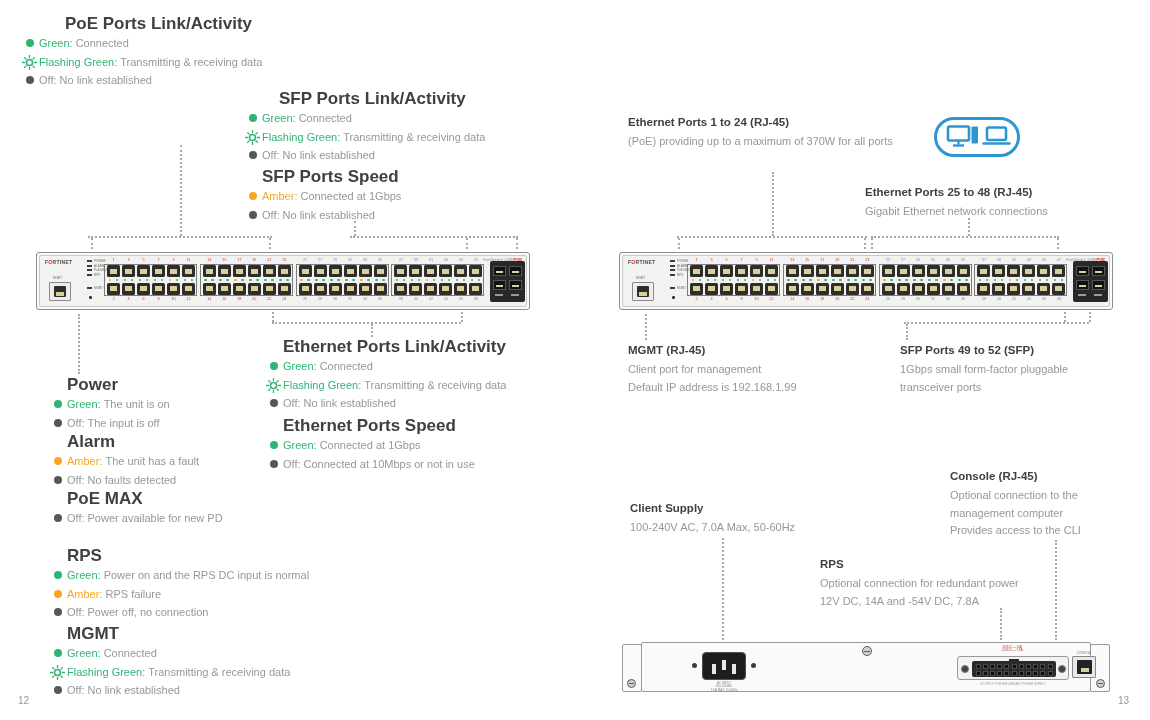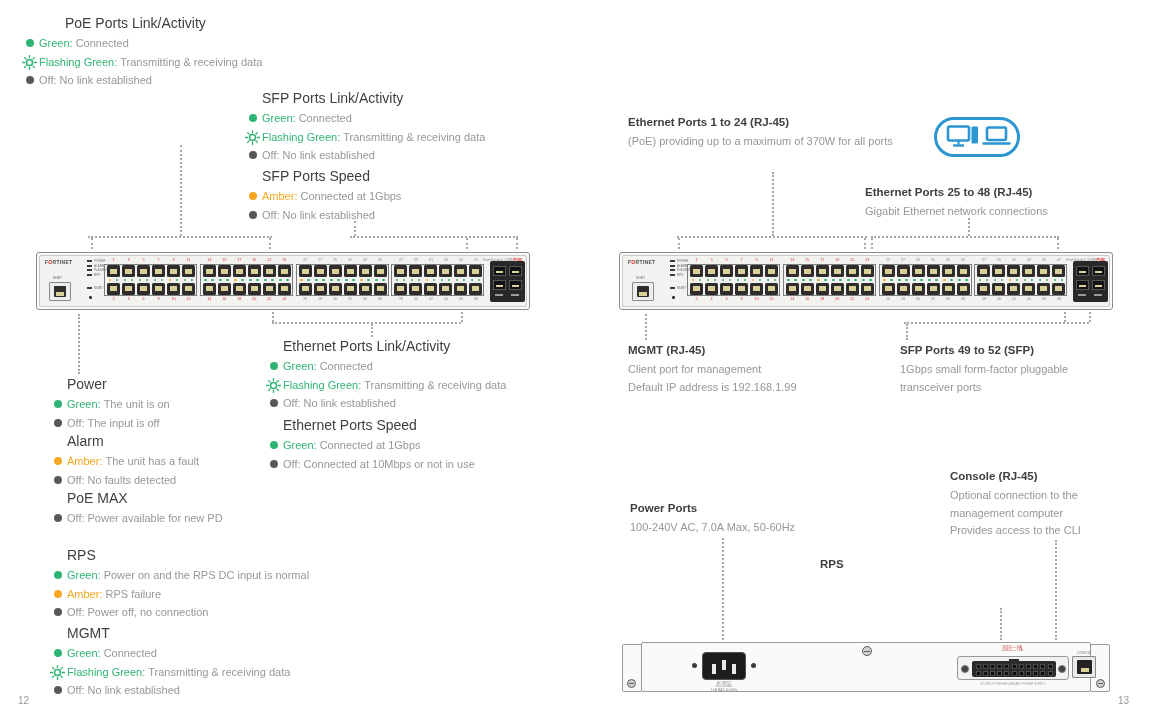--- a/index.html
+++ b/index.html
@@ -1,21 +1,21 @@
 <!DOCTYPE html>
 <html><head>
 <meta charset="utf-8">
 <style>
   * { box-sizing: border-box; margin: 0; padding: 0; }
   html,body { width:1150px; height:720px; background:#ffffff; overflow:hidden;
     font-family:"Liberation Sans", sans-serif; position:relative; }
   .abs { position:absolute; }
   
   .sec { white-space:nowrap; }
-  .sec-heading { font-weight:normal; font-size:14px; line-height:13px; color:#3f4042; margin-bottom:4px; }
+  .sec-heading { font-weight:bold; font-size:17px; line-height:13px; color:#3f4042; margin-bottom:4px; }
   .sec-item { position:relative; font-size:11px; line-height:18.5px; color:#95979a; }
   .sec-item .term { margin-right:3px; }
   .bullet { position:absolute; left:-13px; top:5px; width:8px; height:8px; border-radius:50%; }
   .flash-icon { position:absolute; left:-17px; top:2px; width:15px; height:15px; }
   
   .callout { white-space:nowrap; }
   .callout-heading { font-weight:bold; font-size:11.5px; line-height:13px; color:#3f4042; margin-bottom:4px; }
   .callout-line { font-size:11px; line-height:17.5px; color:#95979a; }
   
   .vline { position:absolute; width:0; border-left:2px dotted #a8a8a8; }
@@ -51,21 +51,21 @@
             <line x1="7.5" y1="12.4" x2="7.5" y2="14.5" stroke="#2fb474" stroke-width="1.3" stroke-linecap="round"></line>
             <line x1="4.0" y1="11.0" x2="2.6" y2="12.4" stroke="#2fb474" stroke-width="1.3" stroke-linecap="round"></line>
             <line x1="2.6" y1="7.5" x2="0.5" y2="7.5" stroke="#2fb474" stroke-width="1.3" stroke-linecap="round"></line>
             <line x1="4.0" y1="4.0" x2="2.6" y2="2.6" stroke="#2fb474" stroke-width="1.3" stroke-linecap="round"></line>
             <line x1="7.5" y1="2.6" x2="7.5" y2="0.5" stroke="#2fb474" stroke-width="1.3" stroke-linecap="round"></line>
             <line x1="11.0" y1="4.0" x2="12.4" y2="2.6" stroke="#2fb474" stroke-width="1.3" stroke-linecap="round"></line>
           </svg></div><span class="term" style="color: rgb(47, 180, 116);">Flashing Green:</span><span>Transmitting &amp; receiving data</span></div>
       <div class="sec-item"><div class="bullet" style="background: rgb(85, 87, 89);"></div><span class="term" style="color: rgb(149, 151, 154);">Off:</span><span>No link established</span></div>
     </div>
     <div class="abs sec" style="left: 262px; top: 92px;">
-      <div class="sec-heading" style="margin-left: 0px;">SFP Ports Link/Activity</div>
+      <div class="sec-heading" style="margin-left: 17px;">SFP Ports Link/Activity</div>
       <div class="sec-item"><div class="bullet" style="background: rgb(47, 180, 116);"></div><span class="term" style="color: rgb(47, 180, 116);">Green:</span><span>Connected</span></div>
       <div class="sec-item"><div class="flash-icon"><svg width="15" height="15" viewBox="0 0 15 15">
             <circle cx="7.5" cy="7.5" r="3" fill="none" stroke="#2fb474" stroke-width="1.6"></circle>
             <line x1="12.4" y1="7.5" x2="14.5" y2="7.5" stroke="#2fb474" stroke-width="1.3" stroke-linecap="round"></line>
             <line x1="11.0" y1="11.0" x2="12.4" y2="12.4" stroke="#2fb474" stroke-width="1.3" stroke-linecap="round"></line>
             <line x1="7.5" y1="12.4" x2="7.5" y2="14.5" stroke="#2fb474" stroke-width="1.3" stroke-linecap="round"></line>
             <line x1="4.0" y1="11.0" x2="2.6" y2="12.4" stroke="#2fb474" stroke-width="1.3" stroke-linecap="round"></line>
             <line x1="2.6" y1="7.5" x2="0.5" y2="7.5" stroke="#2fb474" stroke-width="1.3" stroke-linecap="round"></line>
             <line x1="4.0" y1="4.0" x2="2.6" y2="2.6" stroke="#2fb474" stroke-width="1.3" stroke-linecap="round"></line>
             <line x1="7.5" y1="2.6" x2="7.5" y2="0.5" stroke="#2fb474" stroke-width="1.3" stroke-linecap="round"></line>
@@ -842,24 +842,26 @@
     <div class="callout-heading">MGMT (RJ-45)</div>
     <div class="callout-line">Client port for management</div>
     <div class="callout-line">Default IP address is 192.168.1.99</div>
   </div>
 <div class="abs callout" style="left: 900px; top: 344px;">
     <div class="callout-heading">SFP Ports 49 to 52 (SFP)</div>
     <div class="callout-line">1Gbps small form-factor pluggable</div>
     <div class="callout-line">transceiver ports</div>
   </div>
 <div class="abs callout" style="left: 630px; top: 502px;">
-    <div class="callout-heading">Power Ports</div>
+    <div class="callout-heading">Client Supply</div>
     <div class="callout-line">100-240V AC, 7.0A Max, 50-60Hz</div>
   </div>
 <div class="abs callout" style="left: 950px; top: 470px;">
     <div class="callout-heading">Console (RJ-45)</div>
     <div class="callout-line">Optional connection to the</div>
     <div class="callout-line">management computer</div>
     <div class="callout-line">Provides access to the CLI</div>
   </div>
 <div class="abs callout" style="left: 820px; top: 558px;">
     <div class="callout-heading">RPS</div>
+    <div class="callout-line">Optional connection for redundant power</div>
+    <div class="callout-line">12V DC, 14A and -54V DC, 7.8A</div>
   </div>
 
 </body></html>

